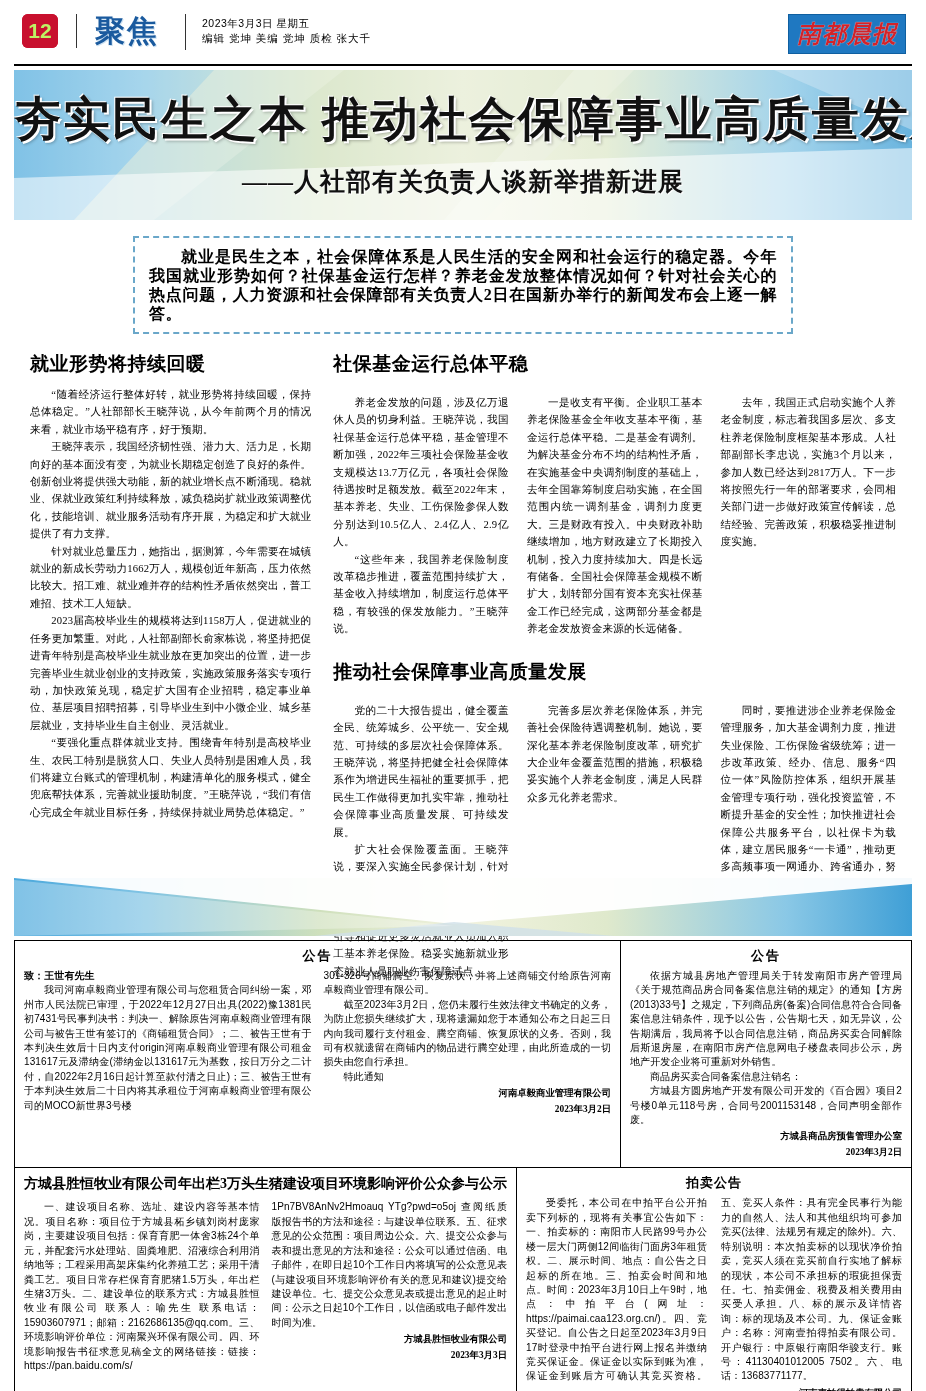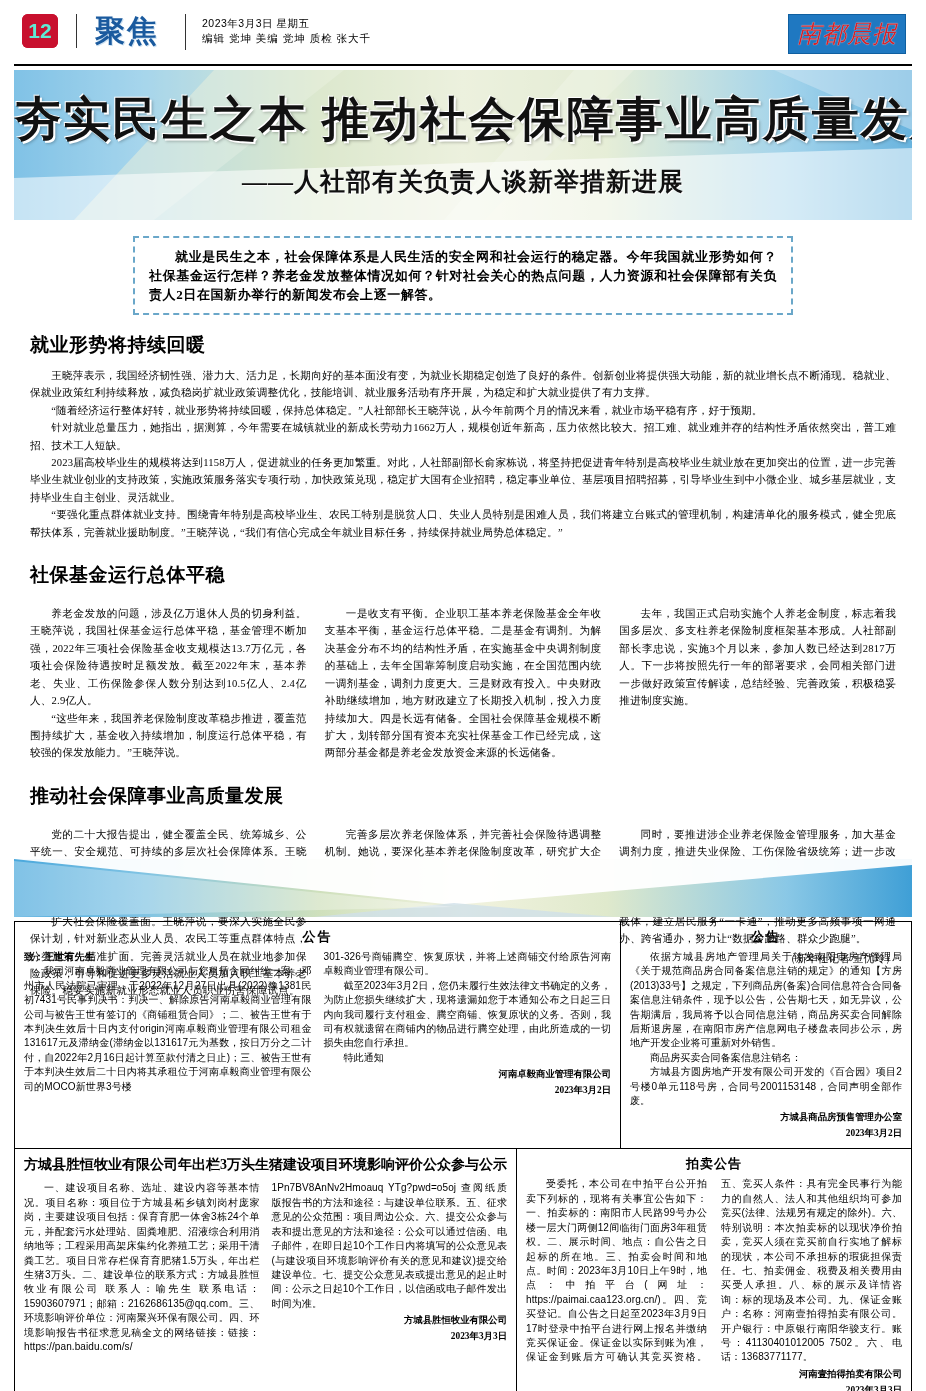--- a/index.html
+++ b/index.html
@@ -31,21 +31,21 @@
     padding: 14px 14px 0 14px;
     box-sizing: border-box;
     display: flex;
     align-items: flex-start;
   }
   .page-num-box {
     width: 36px;
     height: 34px;
     background: #c8102e;
     border-radius: 6px;
-    color: #5eead4;
+    color: #bef264;
     font-family: "Liberation Sans", sans-serif;
     font-weight: bold;
     font-size: 21px;
     display: flex;
     align-items: center;
     justify-content: center;
     box-shadow: inset 0 0 0 2px #c8102e;
     margin-left: 8px;
     flex: 0 0 auto;
   }
@@ -84,21 +84,21 @@
   }
   .dateblock .credits { letter-spacing: 1px; }
   .mh-spacer { flex: 1 1 auto; }
   .paper-logo {
     width: 116px;
     height: 38px;
     background: #1f78c1;
     border: 1px solid #0f5fa0;
     color: #d2232a;
     font-family: "Liberation Serif", serif;
-    font-weight: normal;
+    font-weight: bold;
     font-size: 24px;
     display: flex;
     align-items: center;
     justify-content: center;
     letter-spacing: 1px;
     font-style: italic;
     text-shadow: 0 0 1px #fff;
     flex: 0 0 auto;
     margin-right: 6px;
     margin-left: 8px;
@@ -149,35 +149,34 @@
     margin: 16px 14px 0 14px;
     display: flex;
     justify-content: center;
   }
   .intro-box {
     width: 660px;
     border: 2px dashed #6aa7c9;
     padding: 9px 14px;
     box-sizing: border-box;
     font-family: "Liberation Serif", serif;
-    font-size: 13px;
+    font-size: 16px;
     line-height: 19px;
     text-align: justify;
     font-weight: bold;
     letter-spacing: 0.6px;
   }
   .intro-box p { margin: 0; text-indent: 2em; }
 
   
   .main-cols {
     margin: 18px 30px 0 30px;
     display: flex;
     gap: 22px;
     height: 520px;
-    flex-direction: column;
   }
   .col { flex: 1 1 0; min-width: 0; }
   .col-split { display: flex; gap: 18px; }
   .col-half { flex: 1 1 0; min-width: 0; margin-top: 8px; }
   .art-head {
     font-family: "Liberation Serif", serif;
     font-weight: bold;
     font-size: 19px;
     letter-spacing: 0.5px;
     margin: 0 0 10px 0;
@@ -304,22 +303,22 @@
     <div class="intro-box">
       <p>就业是民生之本，社会保障体系是人民生活的安全网和社会运行的稳定器。今年我国就业形势如何？社保基金运行怎样？养老金发放整体情况如何？针对社会关心的热点问题，人力资源和社会保障部有关负责人2日在国新办举行的新闻发布会上逐一解答。</p>
     </div>
   </div>
 
   <div class="main-cols">
 
     <div class="col">
       <h2 class="art-head">就业形势将持续回暖</h2>
       <div class="body-text">
+        <p>“随着经济运行整体好转，就业形势将持续回暖，保持总体稳定。”人社部部长王晓萍说，从今年前两个月的情况来看，就业市场平稳有序，好于预期。</p>
         <p>王晓萍表示，我国经济韧性强、潜力大、活力足，长期向好的基本面没有变，为就业长期稳定创造了良好的条件。创新创业将提供强大动能，新的就业增长点不断涌现。稳就业、保就业政策红利持续释放，减负稳岗扩就业政策调整优化，技能培训、就业服务活动有序开展，为稳定和扩大就业提供了有力支撑。</p>
-        <p>“随着经济运行整体好转，就业形势将持续回暖，保持总体稳定。”人社部部长王晓萍说，从今年前两个月的情况来看，就业市场平稳有序，好于预期。</p>
         <p>针对就业总量压力，她指出，据测算，今年需要在城镇就业的新成长劳动力1662万人，规模创近年新高，压力依然比较大。招工难、就业难并存的结构性矛盾依然突出，普工难招、技术工人短缺。</p>
         <p>2023届高校毕业生的规模将达到1158万人，促进就业的任务更加繁重。对此，人社部副部长俞家栋说，将坚持把促进青年特别是高校毕业生就业放在更加突出的位置，进一步完善毕业生就业创业的支持政策，实施政策服务落实专项行动，加快政策兑现，稳定扩大国有企业招聘，稳定事业单位、基层项目招聘招募，引导毕业生到中小微企业、城乡基层就业，支持毕业生自主创业、灵活就业。</p>
         <p>“要强化重点群体就业支持。围绕青年特别是高校毕业生、农民工特别是脱贫人口、失业人员特别是困难人员，我们将建立台账式的管理机制，构建清单化的服务模式，健全兜底帮扶体系，完善就业援助制度。”王晓萍说，“我们有信心完成全年就业目标任务，持续保持就业局势总体稳定。”</p>
       </div>
     </div>
 
     <div class="col" style="flex:2 1 0;">
       <h2 class="art-head wide">社保基金运行总体平稳</h2>
       <div class="col-split">
         <div class="col-half">

